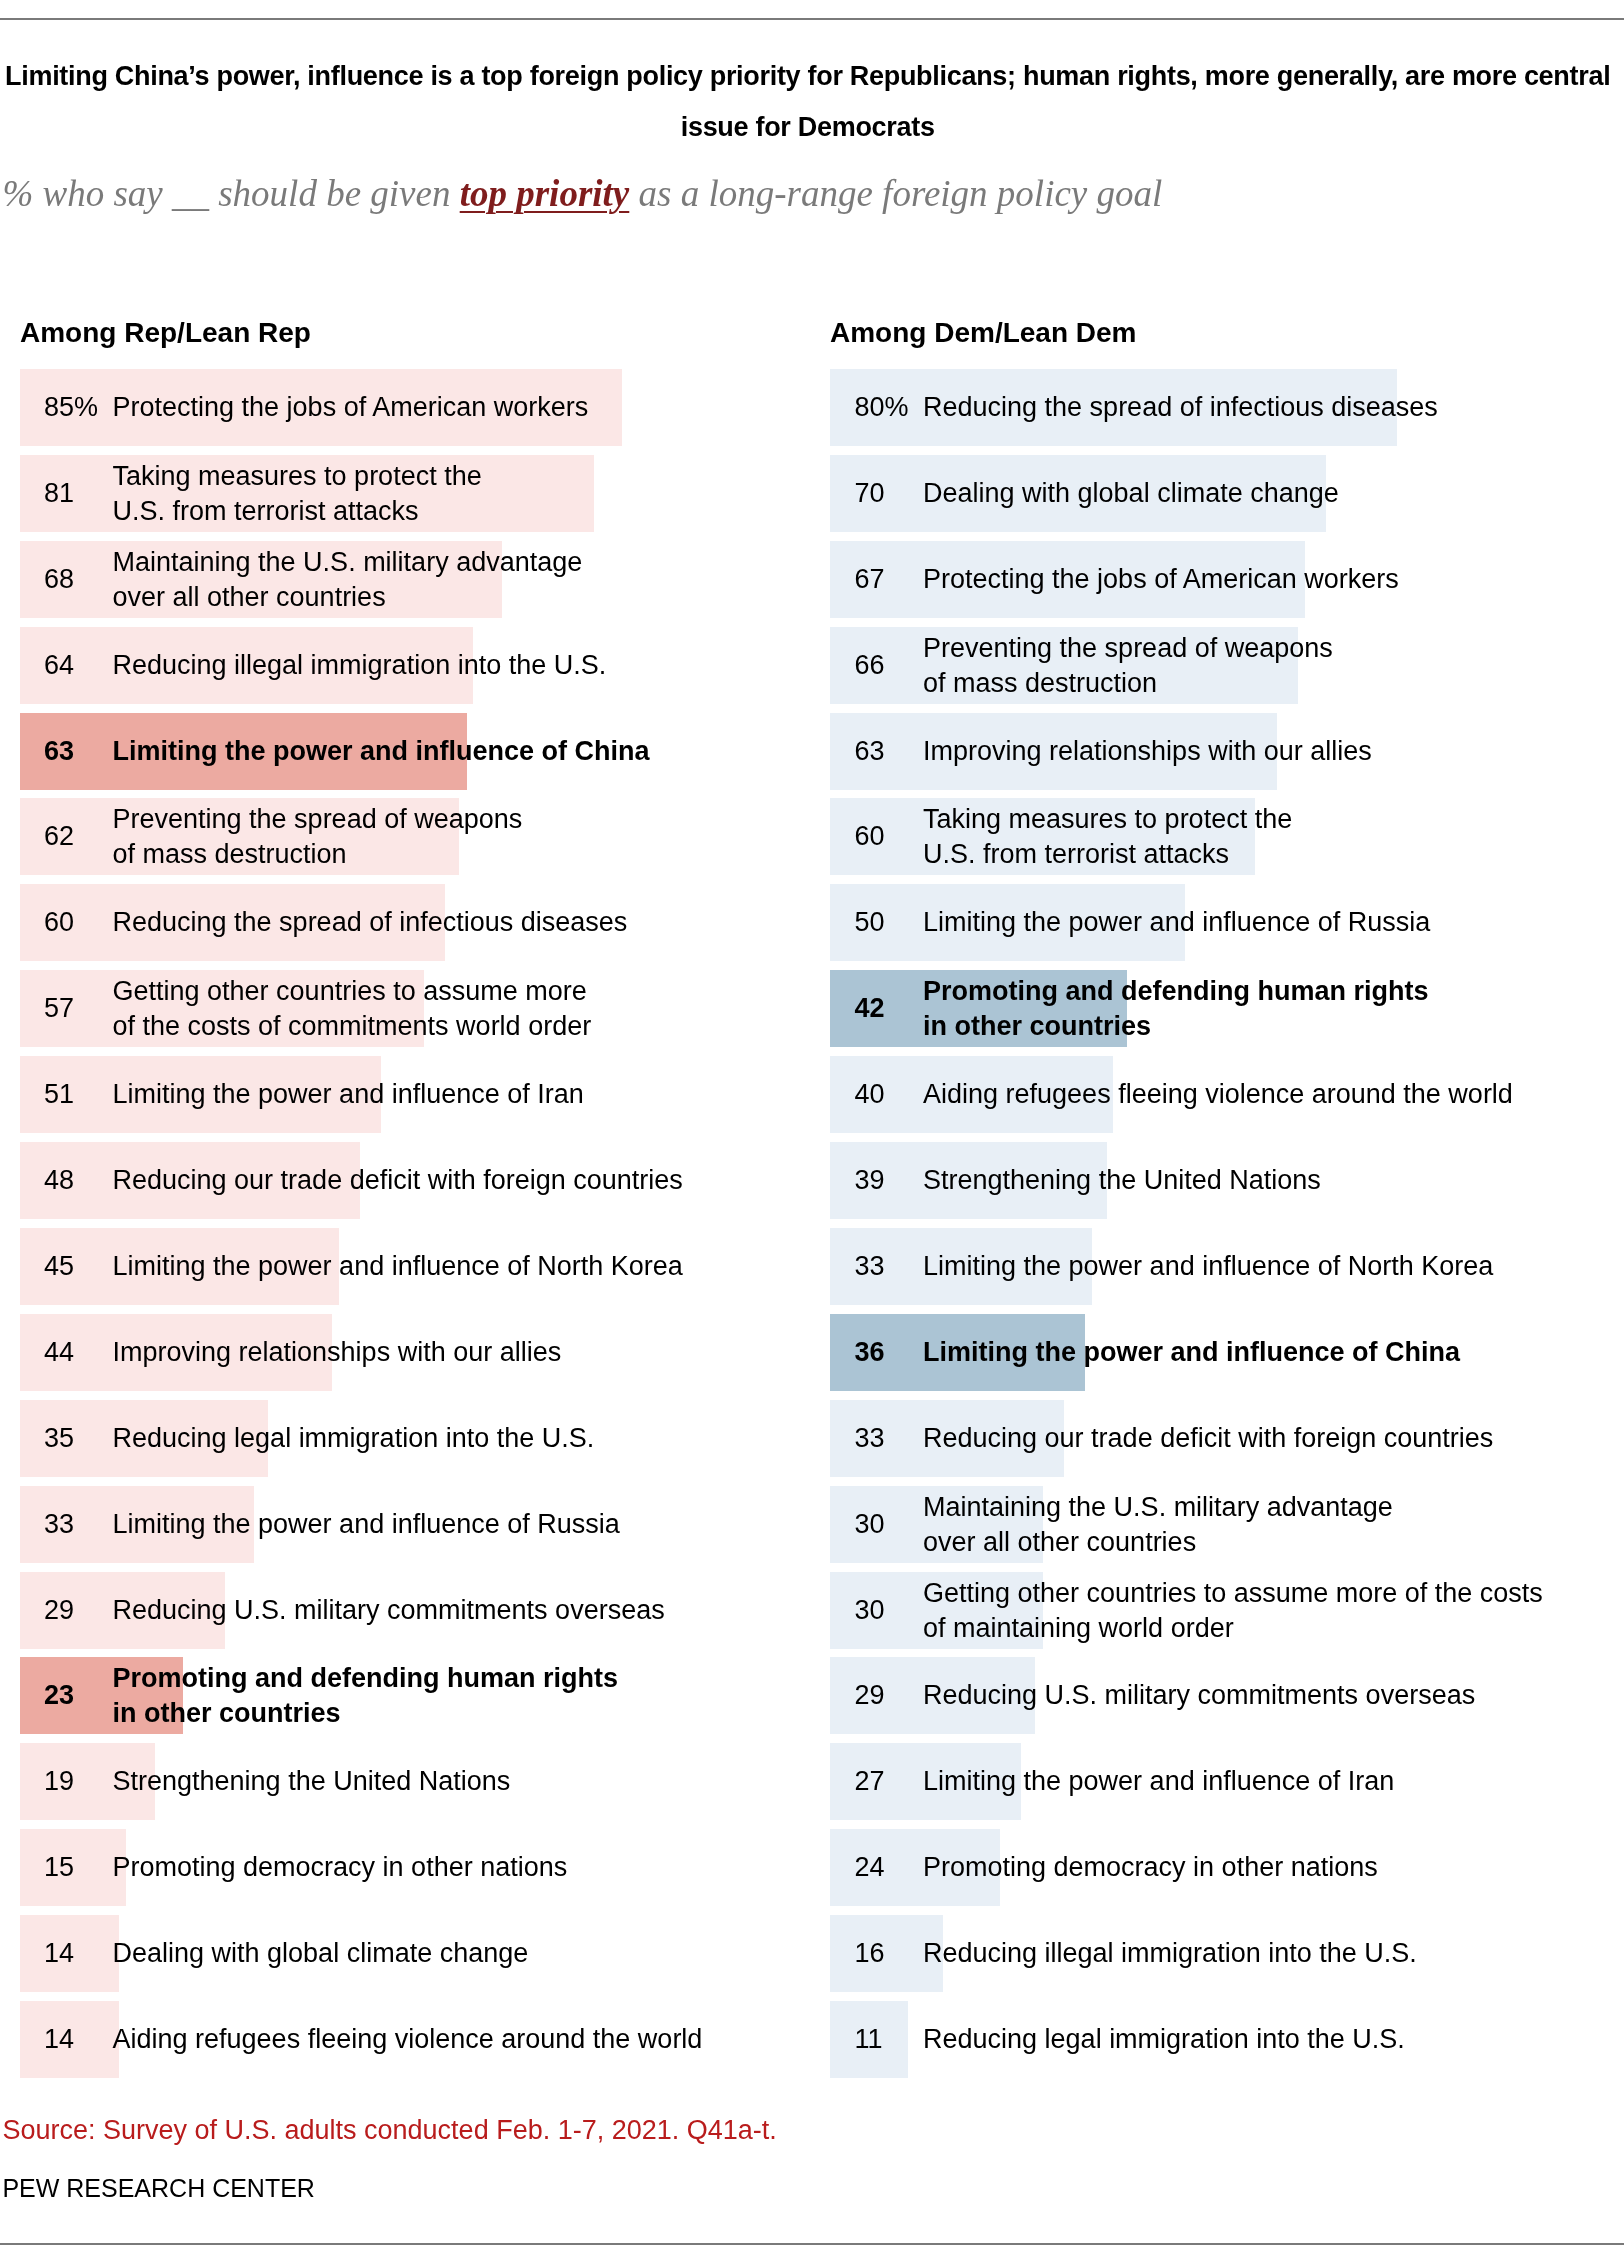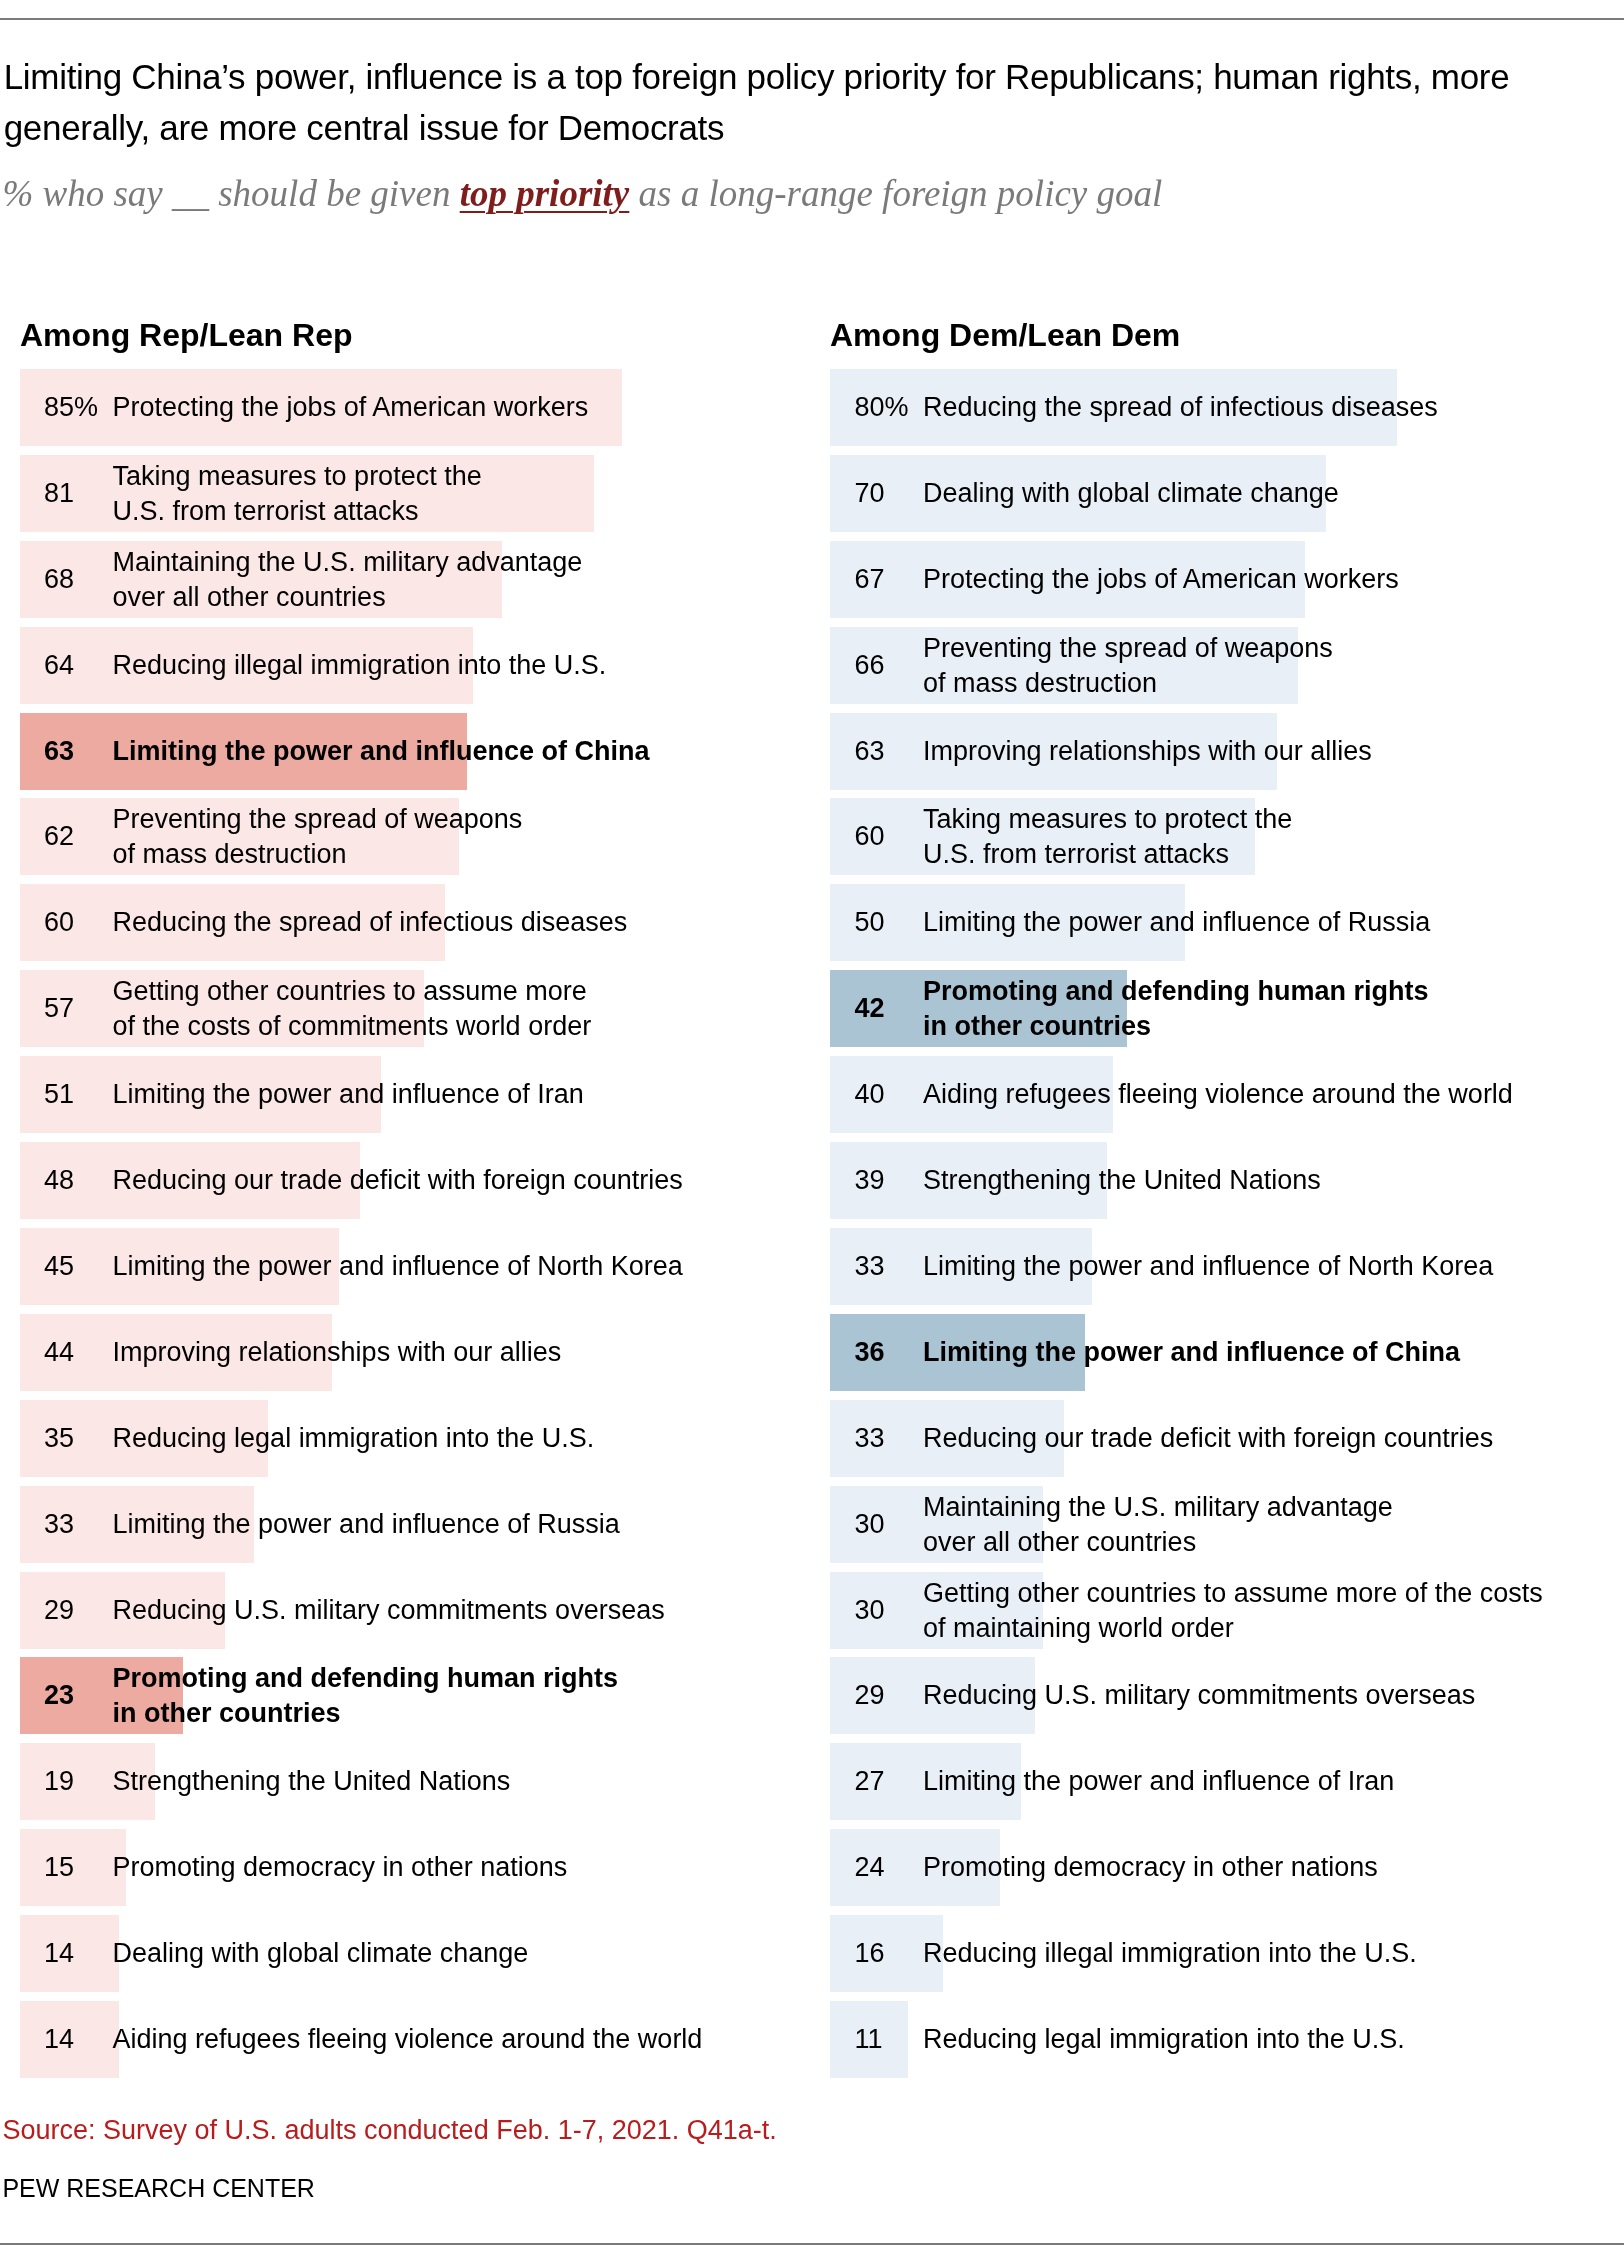--- a/index.html
+++ b/index.html
@@ -1,21 +1,21 @@
 <!DOCTYPE html>
 <html style="font-size:9.7px"><head>
 <meta charset="utf-8">
 <style>
   html, body { margin:0; padding:0; background:#fff; }
   body { width:1625px; height:2261px; position:relative; font-family:"Liberation Sans", sans-serif; color:#000; overflow:hidden; }
   .rule { position:absolute; left:0; width:1625px; height:2.4px; background:#7a7a7a; }
-  .title { position:absolute; left:3.7px; top:51px; width:1608px; font-weight:normal; font-size:35px; line-height:51px; letter-spacing:-0.3px; }
+  .title { position:absolute; left:3.7px; top:51px; width:1608px; font-weight:bold; font-size:27px; line-height:51px; letter-spacing:-0.3px;text-align:center; }
   .subtitle { position:absolute; left:2.4px; top:172px; font-family:"Liberation Serif", serif; font-style:italic; font-size:37px; color:#7a7a7a; }
   .subtitle b { color:#7f1d1d; text-decoration:underline; text-decoration-thickness:2.4px; text-underline-offset:4.9px; }
-  .colhead { position:absolute; top:317px; font-weight:bold; font-size:32px; }
+  .colhead { position:absolute; top:317px; font-weight:bold; font-size:28px; }
   .panel { position:absolute; top:369px; }
   .row { position:absolute; left:0; height:77px; }
   .bar { position:absolute; left:0; top:0; height:77px; }
   .num { position:absolute; left:24.4px; top:0; height:77px; display:flex; align-items:center; font-size:27px; }
   .lbl { position:absolute; left:93px; top:0; height:77px; width:701px; display:flex; align-items:center; font-size:27px; line-height:35px; white-space:pre-line; }
   .hl .num, .hl .lbl { font-weight:bold; }
   .source { position:absolute; left:2.4px; top:2115px; font-size:27px; color:#b91c1c; }
   .brand { position:absolute; left:2.4px; top:2174px; font-size:25px; }
 </style>
 </head>

